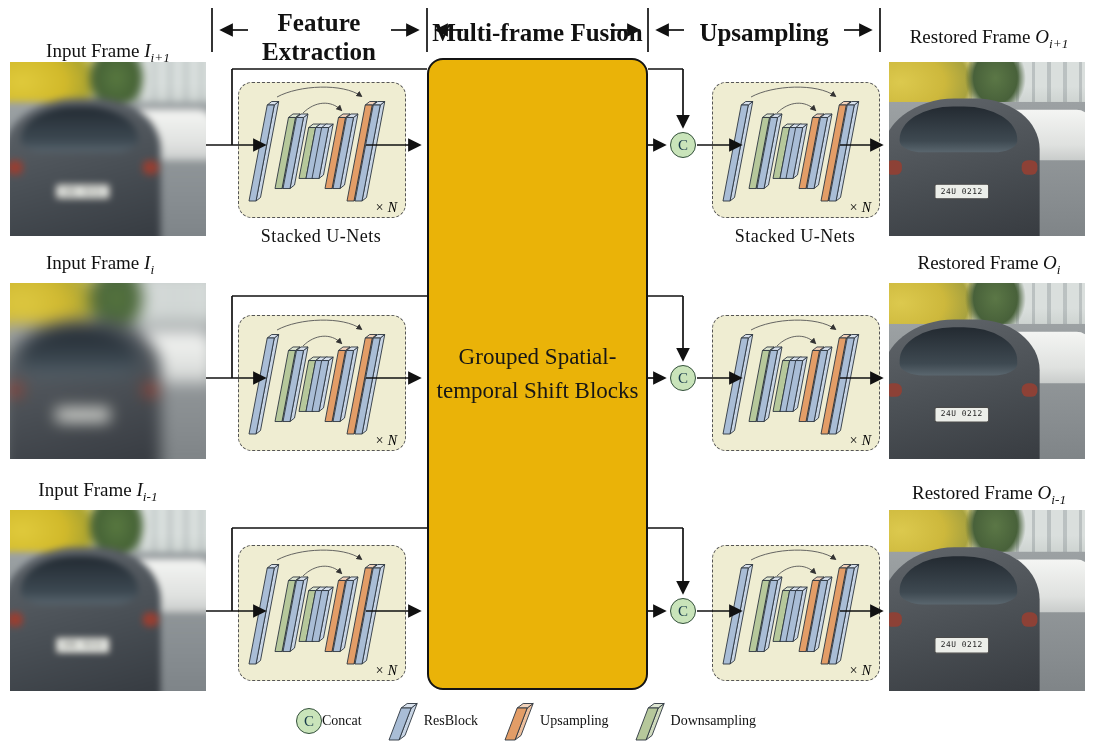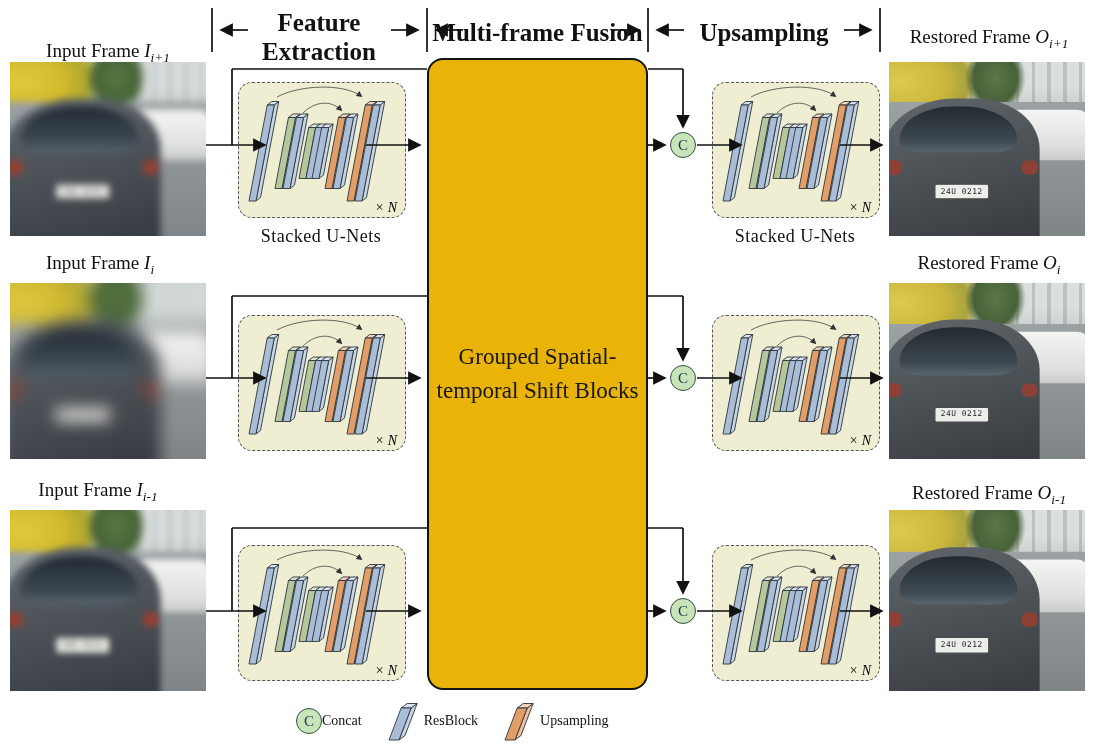--- a/index.html
+++ b/index.html
@@ -495,20 +495,28 @@
     <span class="lbl">ResBlock</span>
   </div>
   <div class="legend-item">
     <svg width="38" height="46" class="legend-slab" viewBox="0 0 38 46">
         <polygon points="13,42 19,37.5 31.16,5.5 25.16,10" fill="rgb(237,191,156)" stroke="#2c3540" stroke-width="0.9" stroke-linejoin="round"></polygon>
         <polygon points="15.16,10 25.16,10 31.16,5.5 21.16,5.5" fill="rgb(242,211,187)" stroke="#2c3540" stroke-width="0.9" stroke-linejoin="round"></polygon>
         <polygon points="3,42 13,42 25.16,10 15.16,10" fill="#e39d67" stroke="#2c3540" stroke-width="0.9" stroke-linejoin="round"></polygon>
       </svg>
     <span class="lbl">Upsampling</span>
   </div>
+  <div class="legend-item">
+    <svg width="38" height="46" class="legend-slab" viewBox="0 0 38 46">
+        <polygon points="13,42 19,37.5 31.16,5.5 25.16,10" fill="rgb(208,219,190)" stroke="#2c3540" stroke-width="0.9" stroke-linejoin="round"></polygon>
+        <polygon points="15.16,10 25.16,10 31.16,5.5 21.16,5.5" fill="rgb(222,230,210)" stroke="#2c3540" stroke-width="0.9" stroke-linejoin="round"></polygon>
+        <polygon points="3,42 13,42 25.16,10 15.16,10" fill="#b6c89b" stroke="#2c3540" stroke-width="0.9" stroke-linejoin="round"></polygon>
+      </svg>
+    <span class="lbl">Downsampling</span>
+  </div>
 </div>
 
 <svg id="wires" width="1095" height="752" viewBox="0 0 1095 752">
   <defs>
     <marker id="ah" viewBox="0 0 10 10" refX="8" refY="5" markerWidth="8" markerHeight="8" orient="auto">
       <path d="M0 0 L10 5 L0 10 z" fill="#111"></path>
     </marker>
   </defs>
   <g stroke="#111" stroke-width="1.7" fill="none">
 

